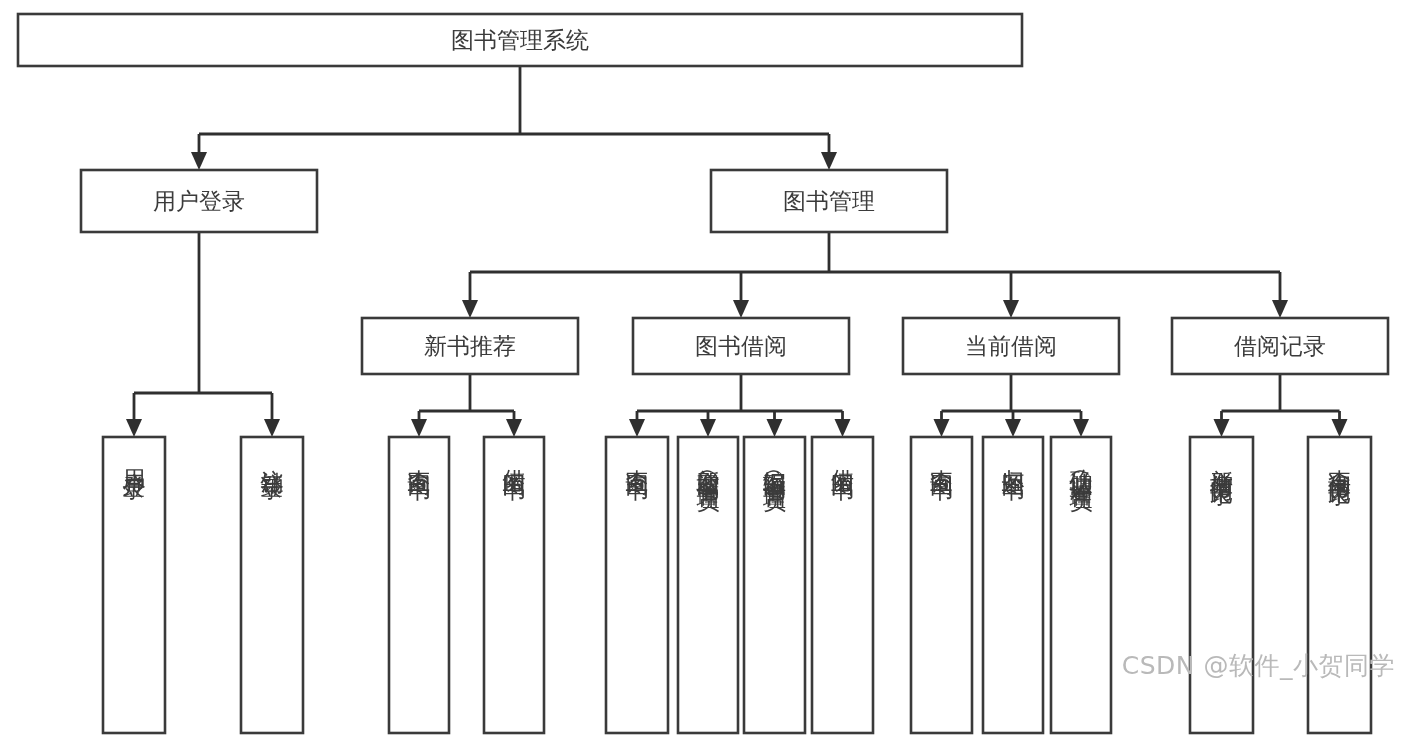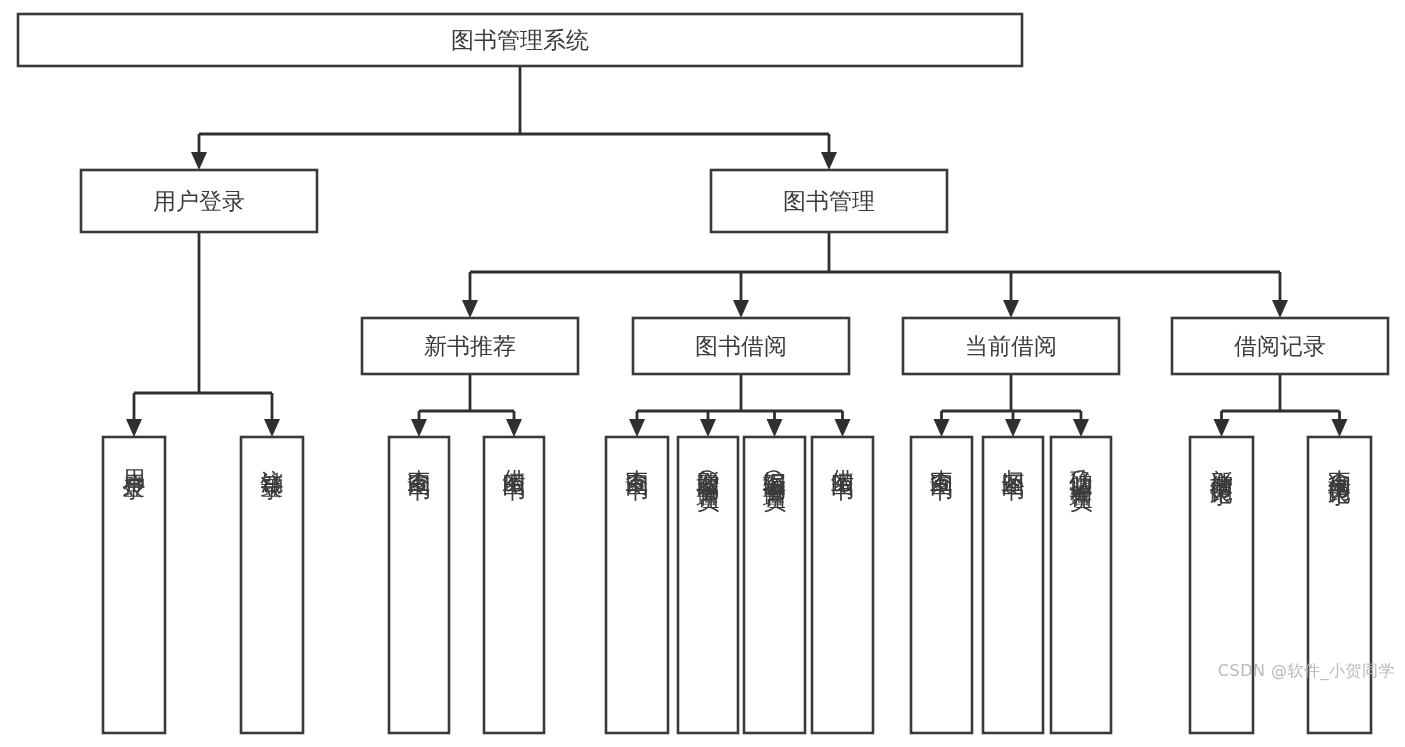--- a/index.html
+++ b/index.html
@@ -69,21 +69,21 @@
     line-height: 1;
     letter-spacing: 3px;
     color: #3b3b3b;
     white-space: nowrap;
   }
   .watermark {
     position: absolute;
     right: 10px;
     bottom: 4px;
     font-family: "DejaVu Sans", "Liberation Sans", sans-serif;
-    font-size: 16px;
+    font-size: 25px;
     color: #b9b9b9;
     letter-spacing: 0.5px;
     white-space: nowrap;
   }
 </style>
 </head>
 <body>
 
 <div id="diagram-root">
 

